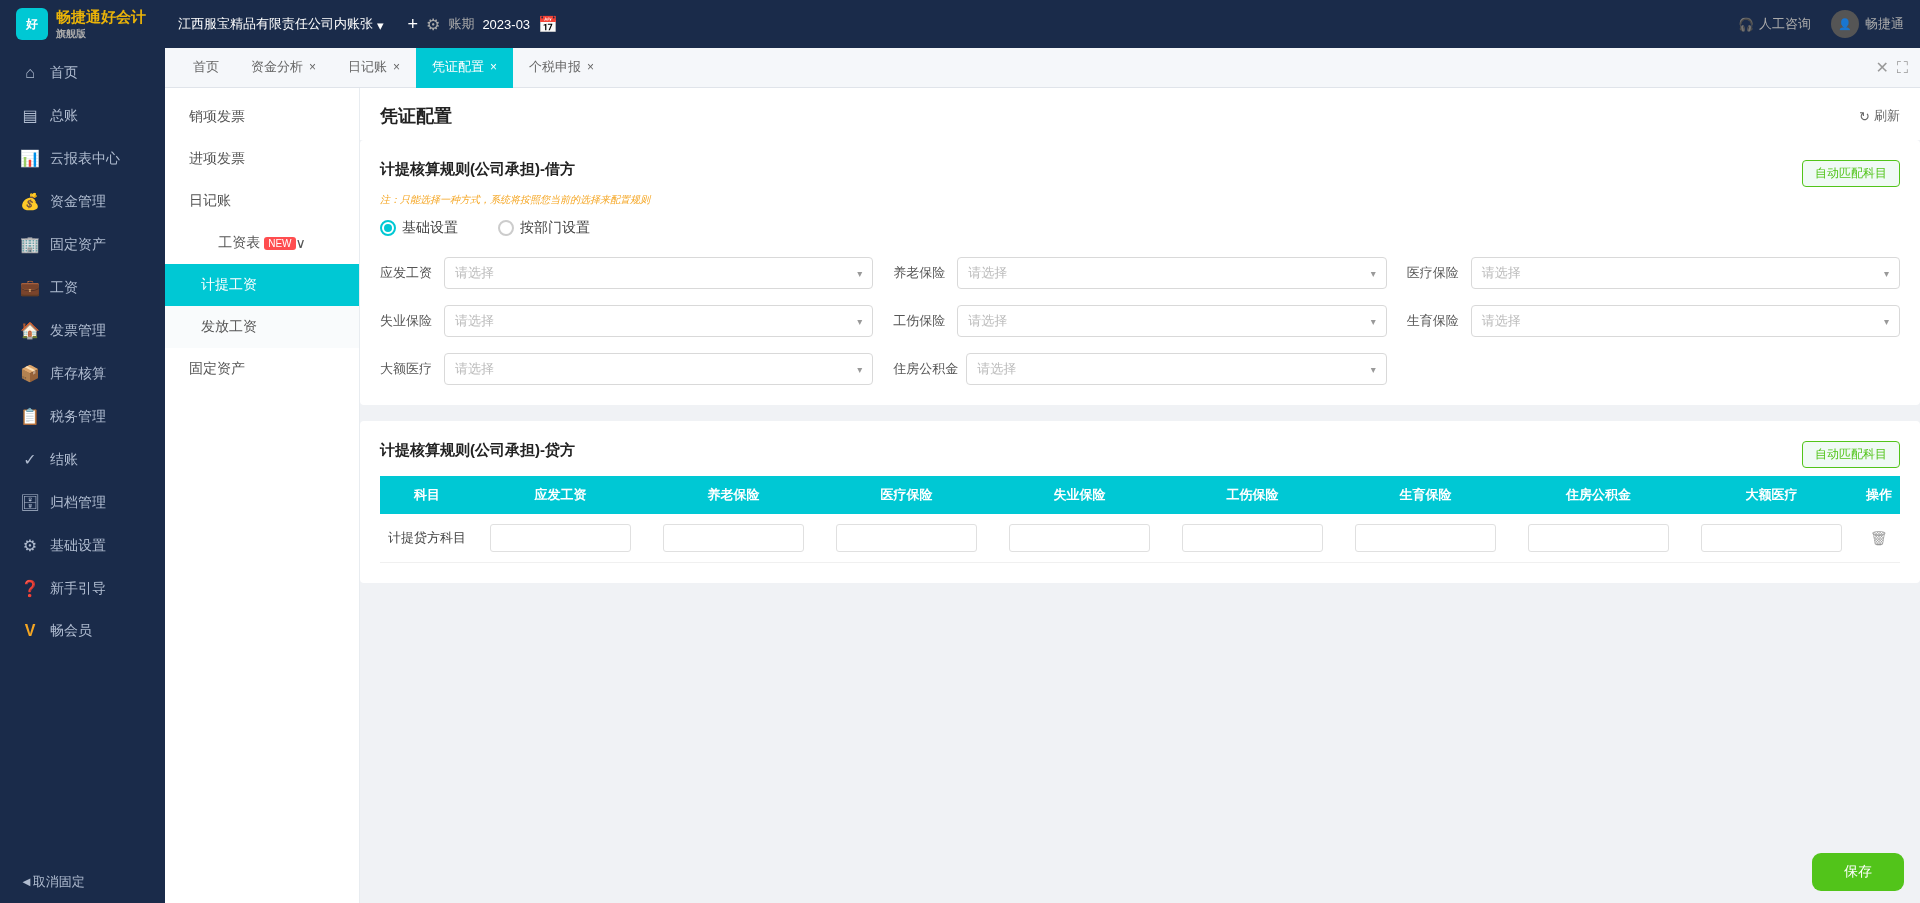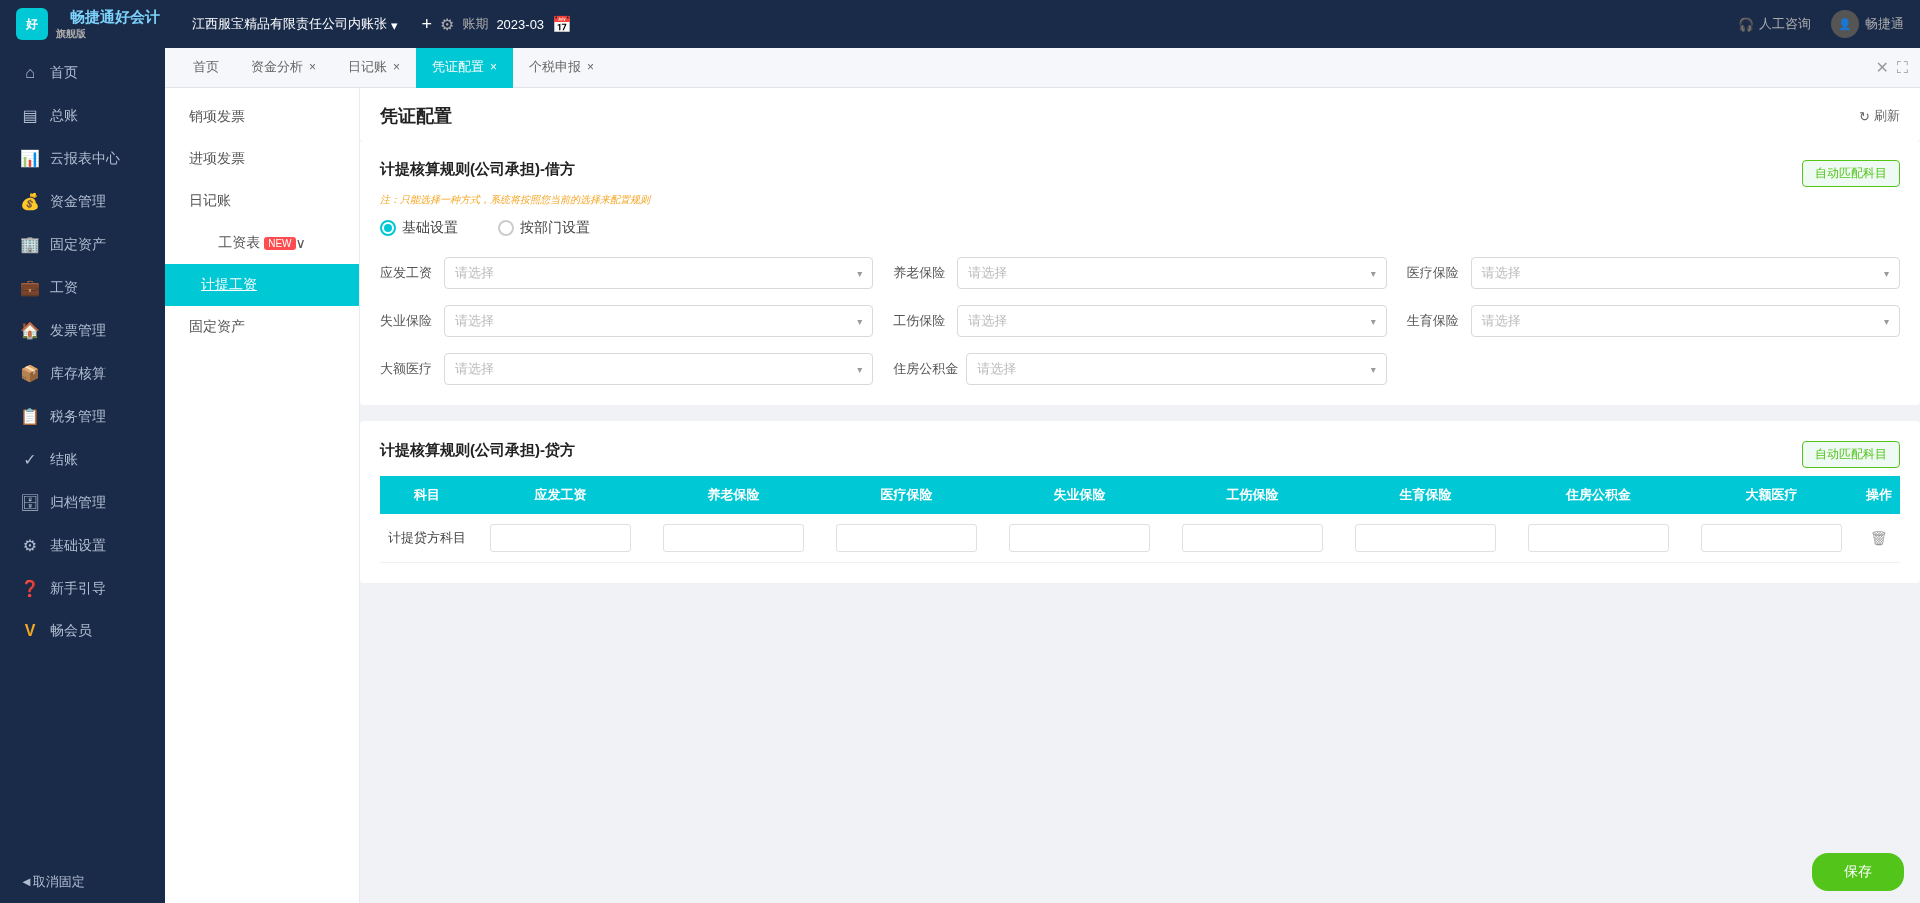--- a/index.html
+++ b/index.html
@@ -23,21 +23,21 @@
       font-size: 16px;
       font-weight: bold;
     }
     .logo-icon {
       width: 32px; height: 32px;
       background: #00c8d4;
       border-radius: 6px;
       display: flex; align-items: center; justify-content: center;
       color: white; font-size: 12px; font-weight: bold;
     }
-    .logo-text-main { font-size: 15px; color: #7dd3fc; margin-left: 14px; }
+    .logo-text-main { font-size: 15px; color: #eab308; }
     .logo-text-sub { font-size: 10px; color: #aaa; }
     .company-selector {
       display: flex; align-items: flex-end; gap: 4px;
       color: white; font-size: 13px; margin-left: 20px;
       cursor: pointer;
     }
     .top-bar-center {
       display: flex; align-items: center; gap: 8px;
       margin-left: 12px;
     }
@@ -162,21 +162,20 @@
     }
     .left-nav-item {
       padding: 12px 24px;
       font-size: 14px;
       color: #555;
       cursor: pointer;
     }
     .left-nav-item.active {
       background: #00c8d4;
       color: white;
-      text-decoration: underline;
     }
     .left-nav-group {
       display: flex; align-items: center; justify-content: center;
       padding: 12px 24px;
       font-size: 14px;
       color: #555;
       cursor: pointer;
     }
     .left-nav-sub {
       background: #f9fbfc;
@@ -324,21 +323,21 @@
     .save-area {
       padding: 12px 16px;
       display: flex;
       justify-content: flex-end;
       background: #f0f2f5;
     }
     .save-btn {
       background: #52c41a;
       color: white;
       border: none;
-      border-radius: 16px;
+      border-radius: 9px;
       padding: 10px 32px;
       font-size: 14px;
       cursor: pointer;
     }
 
     
     .panel-body::-webkit-scrollbar { width: 6px; }
     .panel-body::-webkit-scrollbar-thumb { background: #ccc; border-radius: 3px; }
 
     .section-header {
@@ -477,20 +476,21 @@
       <div class="left-nav">
         <div class="left-nav-item">销项发票</div>
         <div class="left-nav-item">进项发票</div>
         <div class="left-nav-item">日记账</div>
         <div class="left-nav-group">
           <span>工资表<span class="new-badge">NEW</span></span>
           <span>∨</span>
         </div>
         <div class="left-nav-sub">
           <div class="left-nav-item active">计提工资</div>
+          <div class="left-nav-item">发放工资</div>
         </div>
         <div class="left-nav-item">固定资产</div>
       </div>
 
       <div class="main-panel">
         <div class="panel-header">
           <span class="panel-title">凭证配置</span>
           <button class="refresh-btn">
             <span>↻</span>
             <span>刷新</span>

